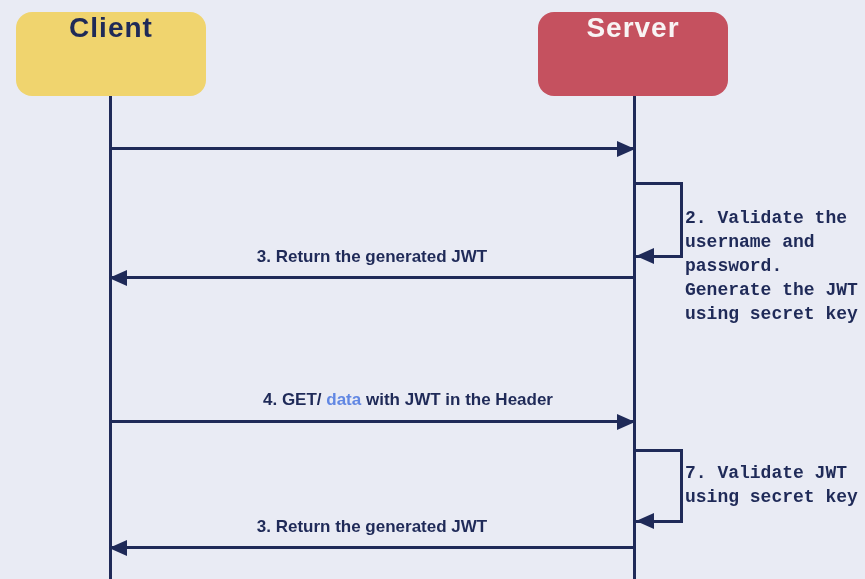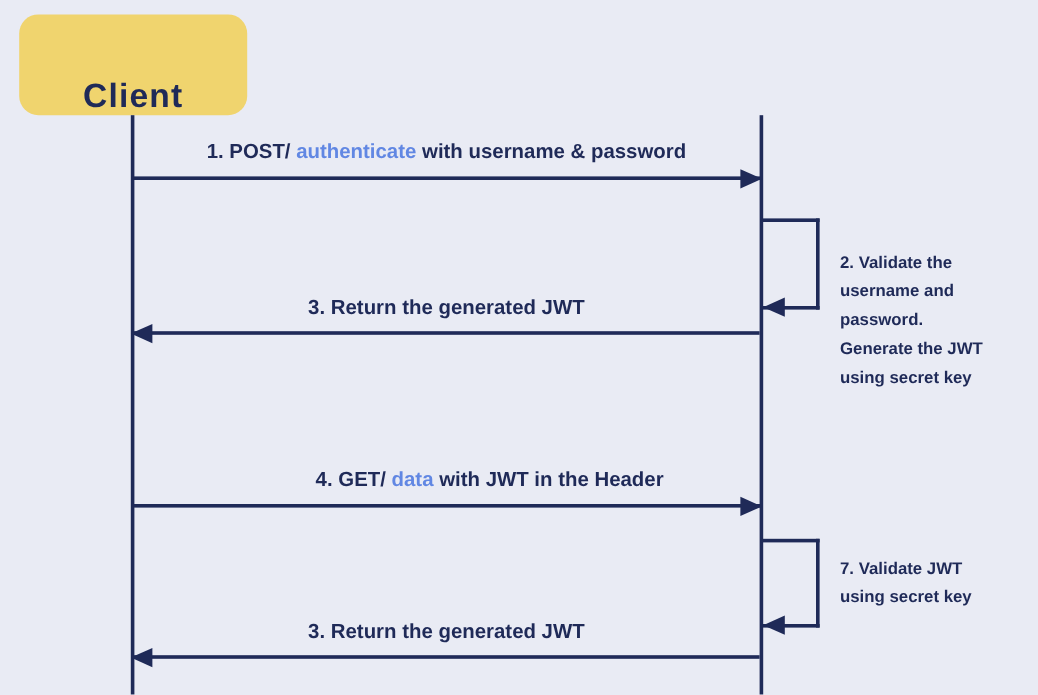--- a/index.html
+++ b/index.html
@@ -1,20 +1,20 @@
 <!DOCTYPE html>
 <html><head>
 <meta charset="utf-8">
 <style>
   html,body{margin:0;padding:0;background:#E9EBF4;}
   .diagram{position:relative;width:865px;height:579px;background:#E9EBF4;
     font-family:"Liberation Sans",sans-serif;overflow:hidden;}
 
   .actor{position:absolute;top:12px;width:190px;height:84px;border-radius:16px;
-    display:flex;align-items:flex-end;justify-content:center;
+    display:flex;align-items:flex-start;justify-content:center;
     font-weight:700;font-size:28px;letter-spacing:1px;}
   .actor.client{left:16px;background:#F0D46E;color:#1F2A58;}
   .actor.server{left:538px;background:#C5515F;color:#F8F4F4;}
 
   .lifeline{position:absolute;top:96px;width:3px;height:483px;background:#1F2A58;}
   .lifeline.client{left:109px;}
   .lifeline.server{left:633px;}
 
   .msg-label{position:absolute;left:110px;width:524px;text-align:center;
     font-weight:700;font-size:17px;color:#1F2A58;white-space:nowrap;}
@@ -37,38 +37,40 @@
   .self-loop{position:absolute;left:634px;width:49px;box-sizing:border-box;
     border:3px solid #1F2A58;border-left:none;background:transparent;}
   #loop1{top:182px;height:76px;}
   #loop2{top:449px;height:74px;}
   .loop-head{position:absolute;left:636px;width:0;height:0;
     border-top:8px solid transparent;border-bottom:8px solid transparent;
     border-right:18px solid #1F2A58;}
   #loop1-head{top:248px;}
   #loop2-head{top:513px;}
 
-  .side-note{position:absolute;left:700px;font-weight:700;font-size:14px;
-    line-height:24px;color:#1F2A58;white-space:pre-line;}
+  .side-note{position:absolute;left:685px;font-weight:700;font-size:18px;
+    line-height:24px;color:#1F2A58;white-space:pre-line;font-family:Liberation Mono, monospace;}
   #note2{top:206px;}
   #note5{top:461px;}
 </style>
 </head>
 <body>
 
 <div class="diagram">
 
   <div class="actor client">
     <span>Client</span>
   </div>
+  <div class="actor server">
+    <span>Server</span>
+  </div>
 
   <div class="lifeline client"></div>
   <div class="lifeline server"></div>
 
-  <div class="msg-label" id="msg1-label"><span>1. POST/ </span><span class="accent">authenticate</span><span> with username &amp; password</span></div>
   <div class="arrow" id="msg1-arrow">
     <div class="head right"></div>
   </div>
 
   <div class="self-loop" id="loop1"></div>
   <div class="loop-head" id="loop1-head"></div>
   <div class="side-note" id="note2">2. Validate the
 username and
 password.
 Generate the JWT

